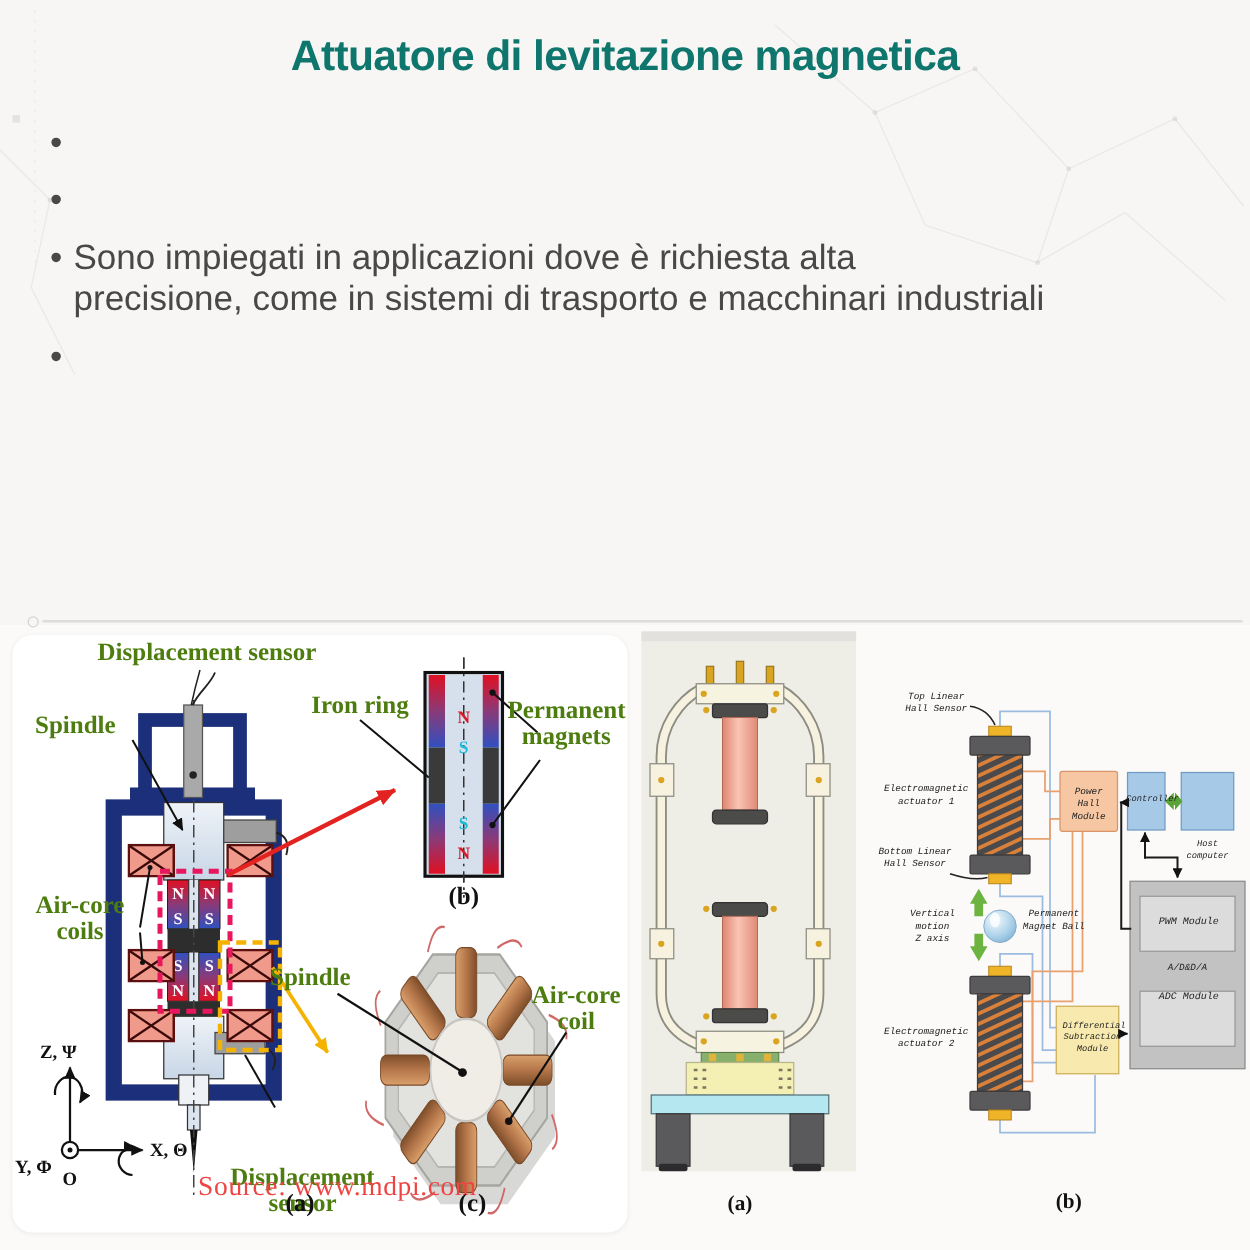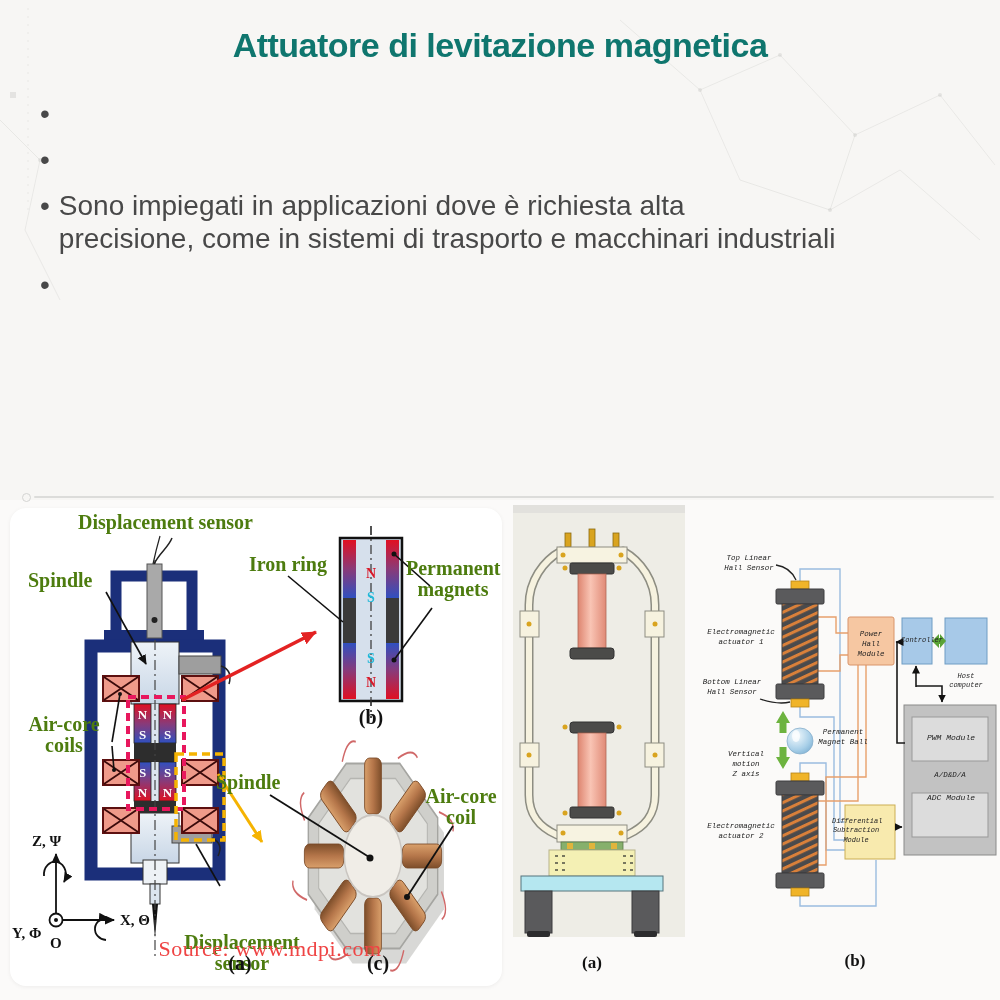--- a/index.html
+++ b/index.html
@@ -483,31 +483,31 @@
         <path d="M205,322 H212" marker-end="url(#mK)"></path>
       </g>
     </svg>
 
     <div class="bl ml" style="left:30px;top:48px;width:58px;">Top Linear
 Hall Sensor</div>
     <div class="bl ml" style="left:14px;top:122px;width:74px;">Electromagnetic
 actuator 1</div>
     <div class="bl ml" style="left:10px;top:172px;width:64px;">Bottom Linear
 Hall Sensor</div>
-    <div class="bl ml" style="left:28px;top:222px;width:56px;margin-top:22px;">Vertical motion
+    <div class="bl ml" style="left:28px;top:222px;width:56px;">Vertical motion
 Z axis</div>
     <div class="bl ml" style="left:124px;top:222px;width:58px;">Permanent
 Magnet Ball</div>
     <div class="bl ml" style="left:14px;top:316px;width:74px;">Electromagnetic
 actuator 2</div>
     <div class="bl ml" style="left:159px;top:124px;width:44px;">Power Hall
 Module</div>
     <div class="bl s7" style="left:211px;top:131px;width:32px;">Controller</div>
     <div class="bl s7" style="left:254px;top:127px;width:44px;margin-top:40px;">Host computer</div>
     <div class="bl s8" style="left:223px;top:228px;width:76px;">PWM Module</div>
     <div class="bl" style="left:215px;top:265px;width:90px;">A/D&amp;D/A</div>
     <div class="bl s8" style="left:223px;top:288px;width:76px;">ADC Module</div>
-    <div class="bl s7 ml" style="left:142px;top:312px;width:48px;">Differential
+    <div class="bl s7 ml" style="left:160px;top:312px;width:48px;">Differential
 Subtraction
 Module</div>
     <div class="bcap" style="left:130px;top:446px;width:70px;">(b)</div>
   </div>
 </div>
 
 </body></html>

